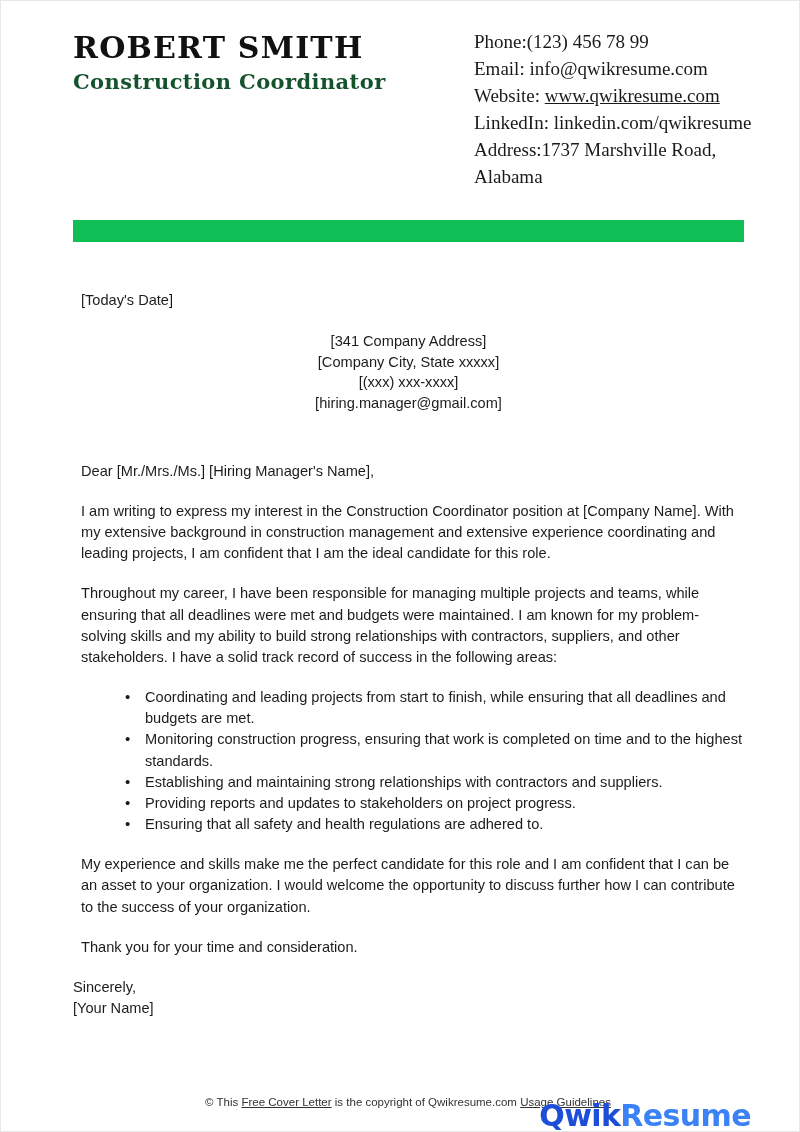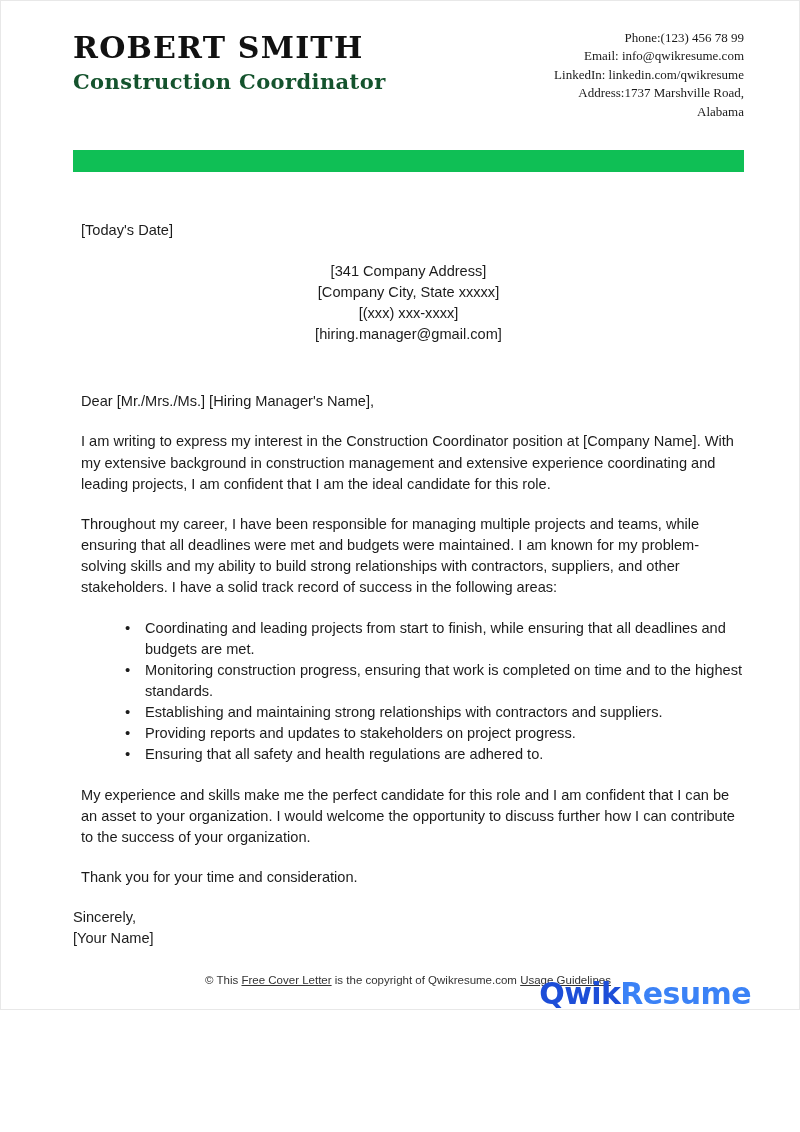--- a/index.html
+++ b/index.html
@@ -7,21 +7,21 @@
     padding: 0;
     background: #ffffff;
   }
   body {
     font-family: "Liberation Sans", sans-serif;
     -webkit-font-smoothing: antialiased;
   }
   .page {
     position: relative;
     width: 800px;
-    height: 1010px;
+    height: 1132px;
     background: #ffffff;
     box-sizing: border-box;
     border: 1px solid #e8e8e8;
     overflow: hidden;
   }
 
   
   .header {
     display: flex;
     justify-content: space-between;
@@ -44,24 +44,23 @@
     font-size: 21px;
     font-weight: bold;
     letter-spacing: 0.4px;
     color: #14532d;
     line-height: 1.25;
     margin: 4px 0 0 0;
     white-space: nowrap;
   }
   .contact {
     font-family: "Liberation Serif", serif;
-    font-size: 13px;
+    font-size: 19px;
     line-height: 1.42;
     color: #1a1a1a;
-    text-align: right;
     max-width: 270px;
     padding-top: 2px;
   }
   .contact div { white-space: nowrap; }
   .contact .u { text-decoration: underline; }
 
   
   .green-bar {
     margin: 29px 55px 0 72px;
     height: 22px;
@@ -146,20 +145,21 @@
 <div class="page">
 
   <div class="header">
     <div class="header-left">
       <div class="cand-name">ROBERT SMITH</div>
       <div class="cand-title">Construction Coordinator</div>
     </div>
     <div class="contact">
       <div>Phone:(123) 456 78 99</div>
       <div>Email: info@qwikresume.com</div>
+      <div><span>Website: </span><span class="u">www.qwikresume.com</span></div>
       <div>LinkedIn: linkedin.com/qwikresume</div>
       <div>Address:1737 Marshville Road,</div>
       <div>Alabama</div>
     </div>
   </div>
 
   <div class="green-bar"></div>
 
   <div class="body-wrap">
 

